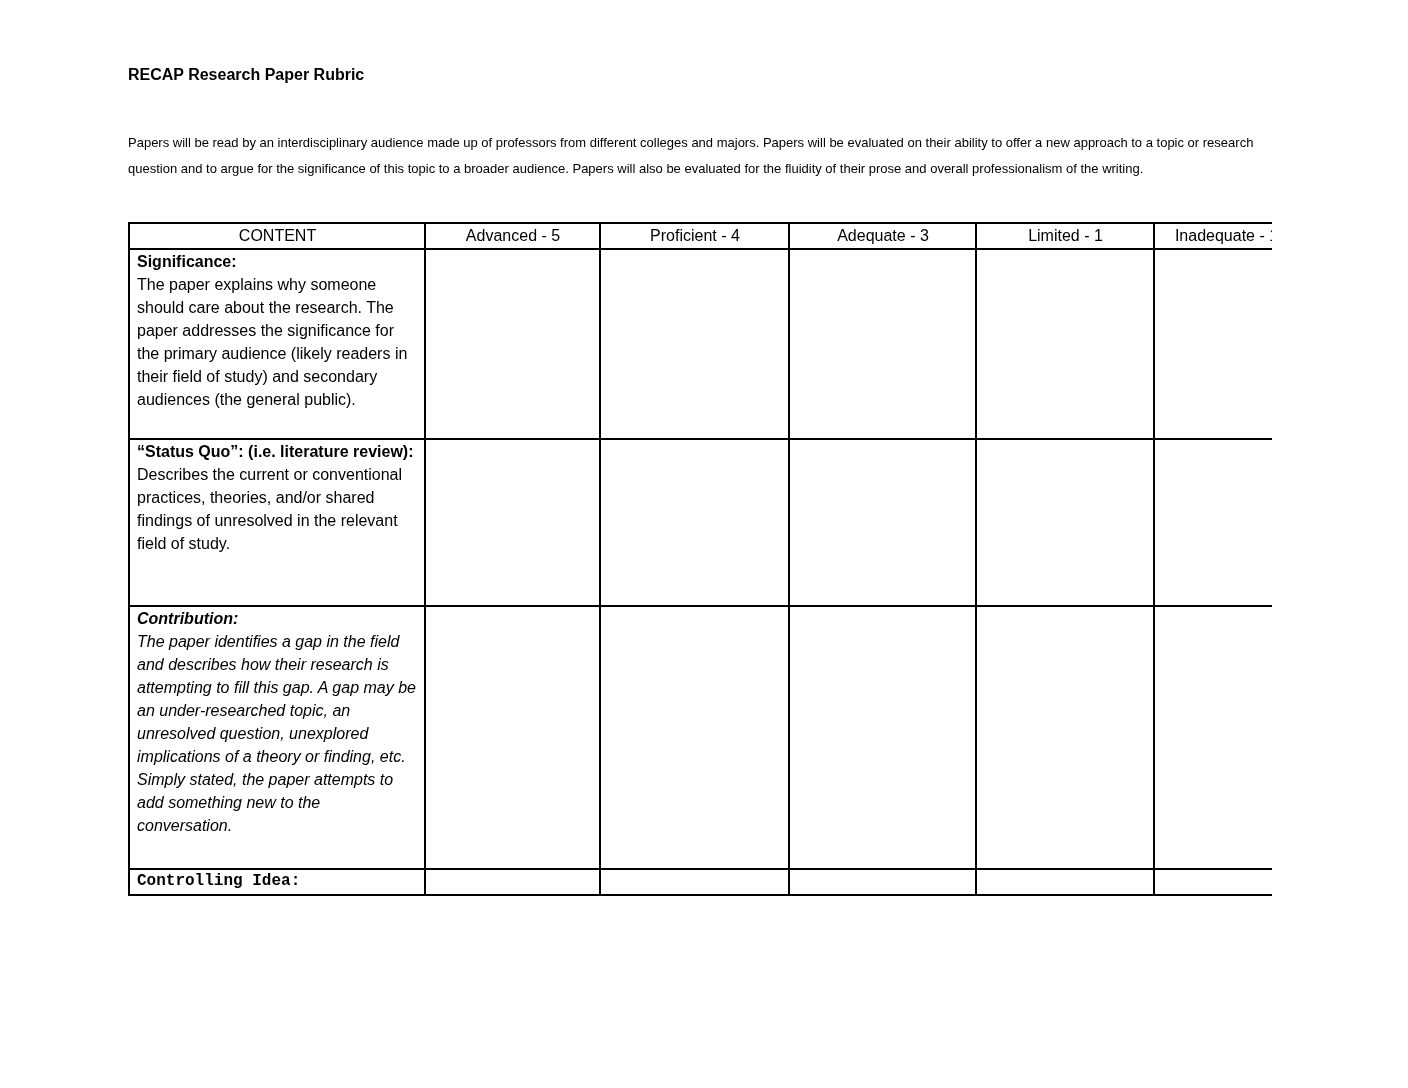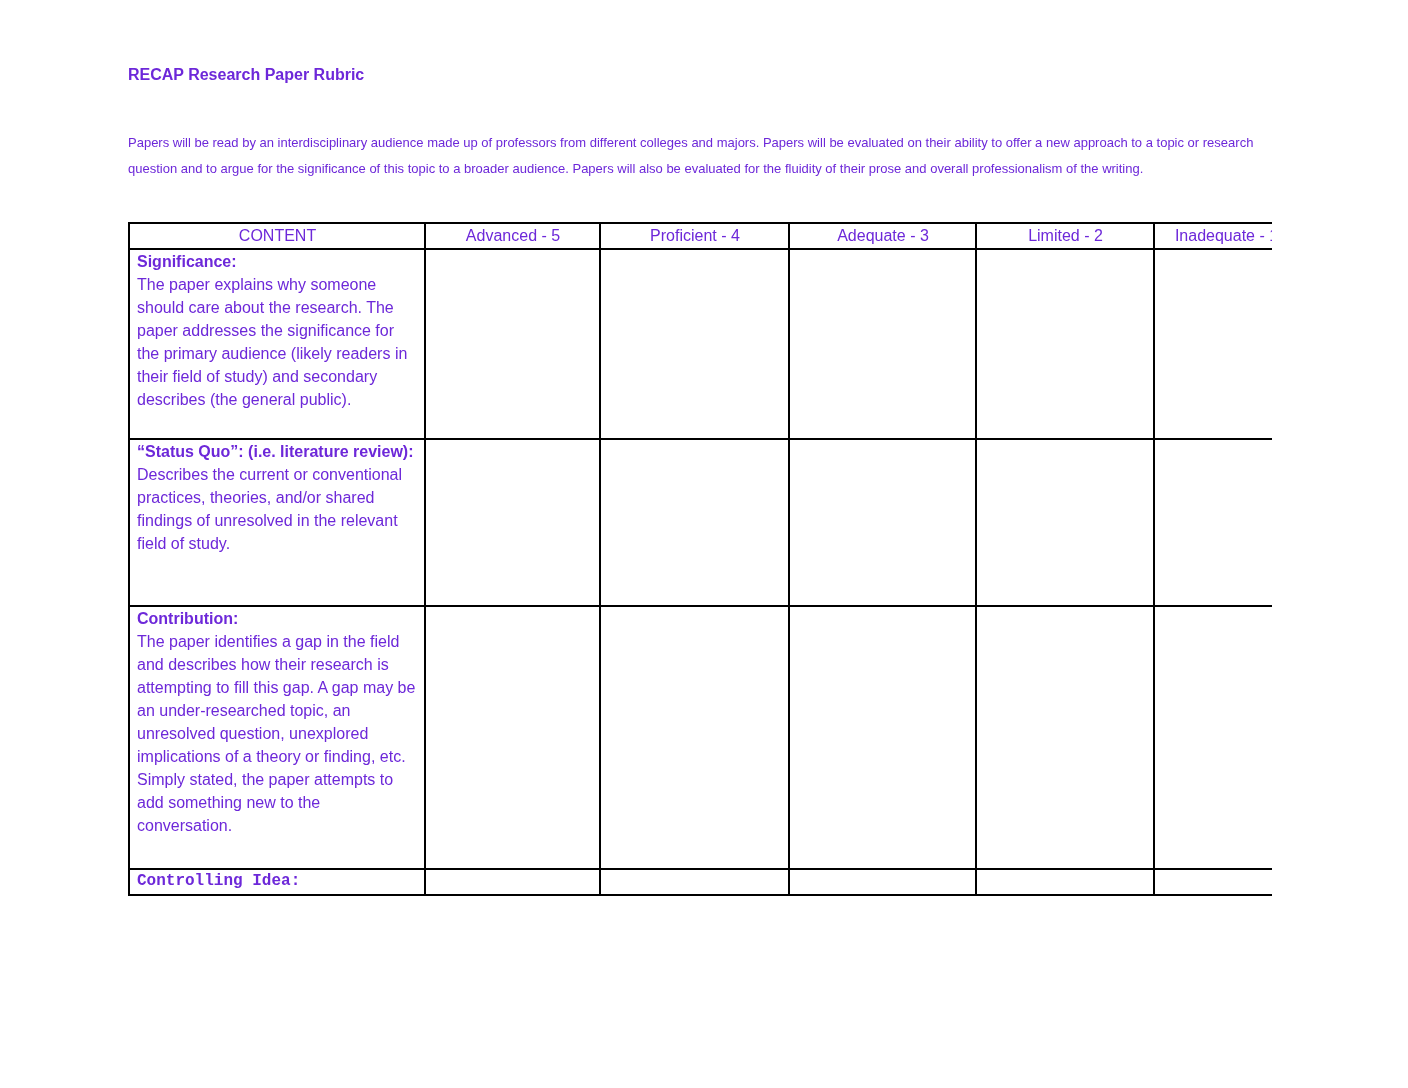--- a/index.html
+++ b/index.html
@@ -6,21 +6,21 @@
     margin: 0;
     padding: 0;
     background: #ffffff;
   }
   .page {
     position: relative;
     width: 1272px;
     height: 1088px;
     background: #ffffff;
     font-family: "Liberation Sans", sans-serif;
-    color: #6d28d9;
+    color: #000000;
     overflow: hidden;
   }
   .doc-title {
     position: absolute;
     left: 128px;
     top: 66px;
     font-size: 16px;
     font-weight: bold;
     white-space: nowrap;
   }
@@ -53,21 +53,21 @@
   }
   table.rubric th {
     height: 22px;
     white-space: nowrap;
     text-align: center;
   }
   .criterion-label { font-weight: bold; }
   .criterion-desc  { font-weight: normal; }
   tr.row-significance  td { height: 187px; }
   tr.row-statusquo     td { height: 164px; }
-  tr.row-contribution  td { height: 260px; }
+  tr.row-contribution  td { height: 260px; font-style: italic; }
   tr.row-orgstyle      td { height: 22px; }
   tr.row-controlling   td { height: 20px; font-family: Liberation Mono, monospace; }
 </style>
 </head>
 <body>
 
 <div class="page">
 
   <div class="doc-title">RECAP Research Paper Rubric</div>
 
@@ -81,29 +81,29 @@
       <col style="width:187px">
       <col style="width:178px">
       <col style="width:144px">
     </colgroup>
     <thead>
       <tr>
         <th>CONTENT</th>
         <th>Advanced - 5</th>
         <th>Proficient - 4</th>
         <th>Adequate - 3</th>
-        <th>Limited - 2</th>
+        <th>Limited - 1</th>
         <th>Inadequate - 1</th>
       </tr>
     </thead>
     <tbody>
       <tr class="row-significance">
         <td>
           <div class="criterion-label">Significance:</div>
-          <div class="criterion-desc">The paper explains why someone should care about the research. The paper addresses the significance for the primary audience (likely readers in their field of study) and secondary describes (the general public).</div>
+          <div class="criterion-desc">The paper explains why someone should care about the research. The paper addresses the significance for the primary audience (likely readers in their field of study) and secondary audiences (the general public).</div>
         </td>
         <td></td>
         <td></td>
         <td></td>
         <td></td>
         <td></td>
       </tr>
       <tr class="row-statusquo">
         <td>
           <div class="criterion-label">“Status Quo”: (i.e. literature review):</div>

